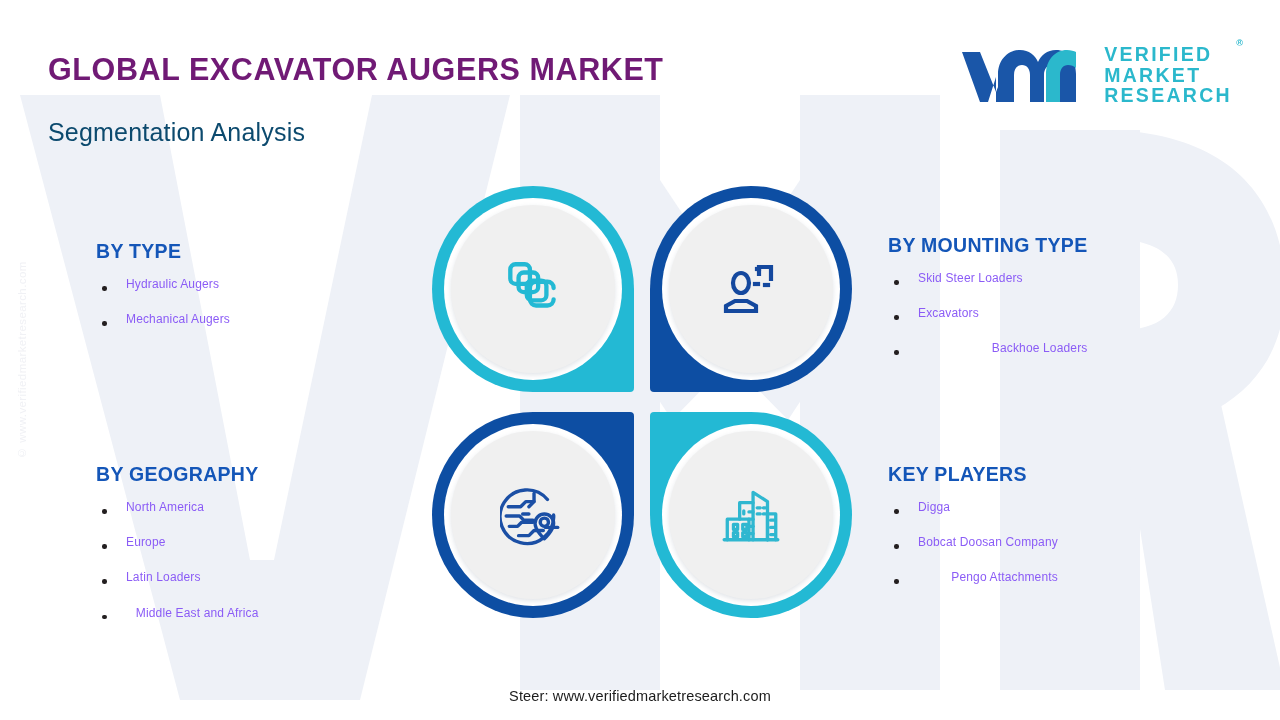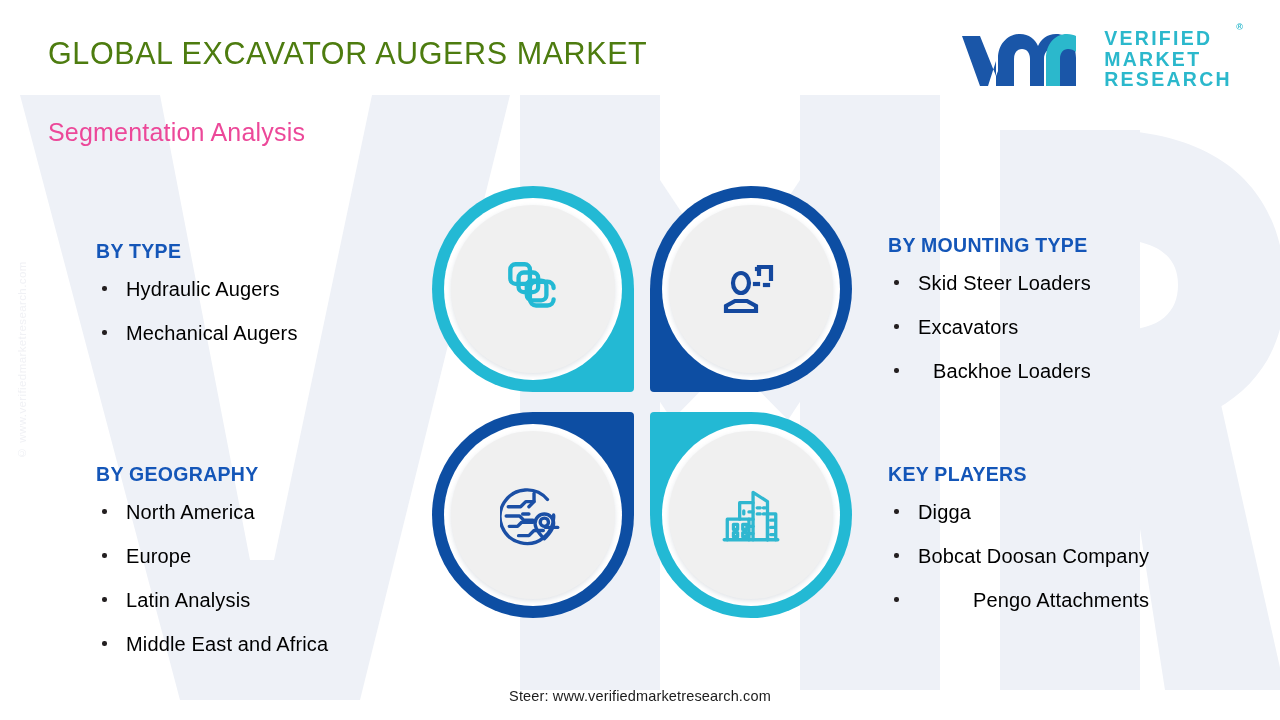--- a/index.html
+++ b/index.html
@@ -26,46 +26,46 @@
     left: 0; top: 0;
     width: 1280px; height: 720px;
     z-index: 0;
     pointer-events: none;
   }
 
   
   #page-title {
     position: absolute;
     left: 48px;
-    top: 36px;
+    top: 52px;
     font-size: 30.5px;
     letter-spacing: 0.6px;
-    color: #4d7c0f;
-    font-weight: 400;
+    color: #701a75;
+    font-weight: 700;
     white-space: nowrap;
     z-index: 5;
   }
 
   #page-subtitle {
     position: absolute;
     left: 48px;
     top: 118px;
     font-size: 25px;
-    color: #ec4899;
+    color: #0c4a6e;
     font-weight: 400;
     letter-spacing: 0.2px;
     white-space: nowrap;
     z-index: 5;
   }
 
   
   #brand-logo {
     position: absolute;
     right: 48px;
-    top: 28px;
+    top: 44px;
     display: flex;
     align-items: center;
     gap: 28px;
     z-index: 5;
   }
   #logo-mark { display: block; }
   #logo-wordmark {
     position: relative;
     line-height: 1.06;
     font-size: 19.5px;
@@ -104,22 +104,22 @@
     font-weight: bold;
     color: #1456b8;
     letter-spacing: 0.3px;
     white-space: nowrap;
     margin-bottom: 15px;
   }
   .segment-list { list-style: none; }
   .segment-list li {
     position: relative;
     padding-left: 30px;
-    font-size: 20px;
-    color: #000000;
+    font-size: 12px;
+    color: #8b5cf6;
     line-height: 1.1;
     margin-bottom: 22px;
     white-space: nowrap;
     letter-spacing: 0.15px;
   }
   .segment-list li:last-child { margin-bottom: 0; text-align: right; }
   .segment-list li::before {
     content: "";
     position: absolute;
     left: 6px;
@@ -255,21 +255,21 @@
       <li>Excavators</li>
       <li>Backhoe Loaders</li>
     </ul>
   </div>
 
   <div class="segment-block" id="seg-geography">
     <div class="segment-title">BY GEOGRAPHY</div>
     <ul class="segment-list">
       <li>North America</li>
       <li>Europe</li>
-      <li>Latin Analysis</li>
+      <li>Latin Loaders</li>
       <li>Middle East and Africa</li>
     </ul>
   </div>
 
   <div class="segment-block" id="seg-players">
     <div class="segment-title">KEY PLAYERS</div>
     <ul class="segment-list">
       <li>Digga</li>
       <li>Bobcat Doosan Company</li>
       <li>Pengo Attachments</li>

